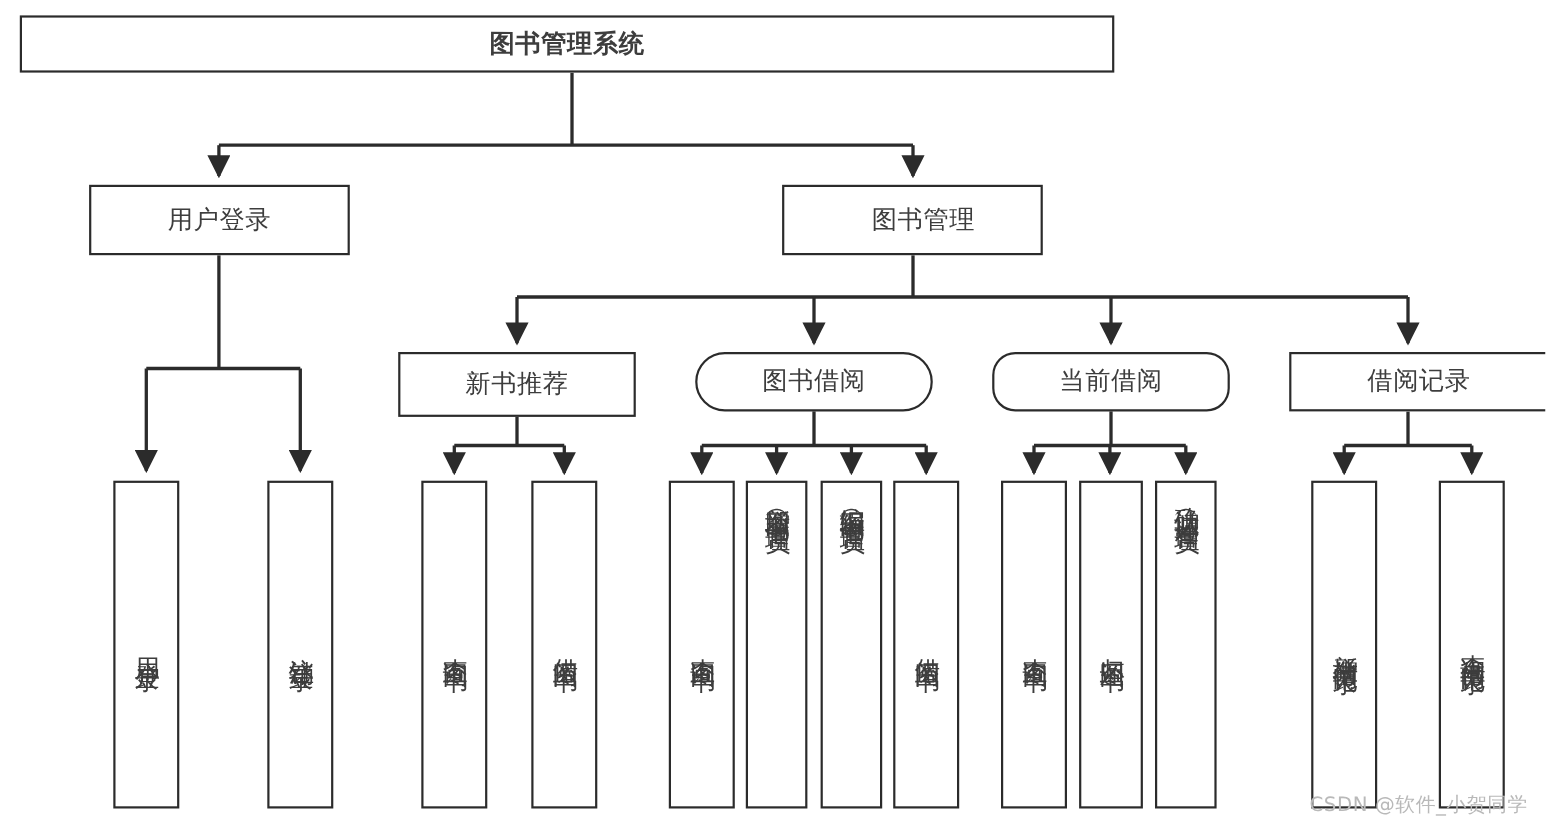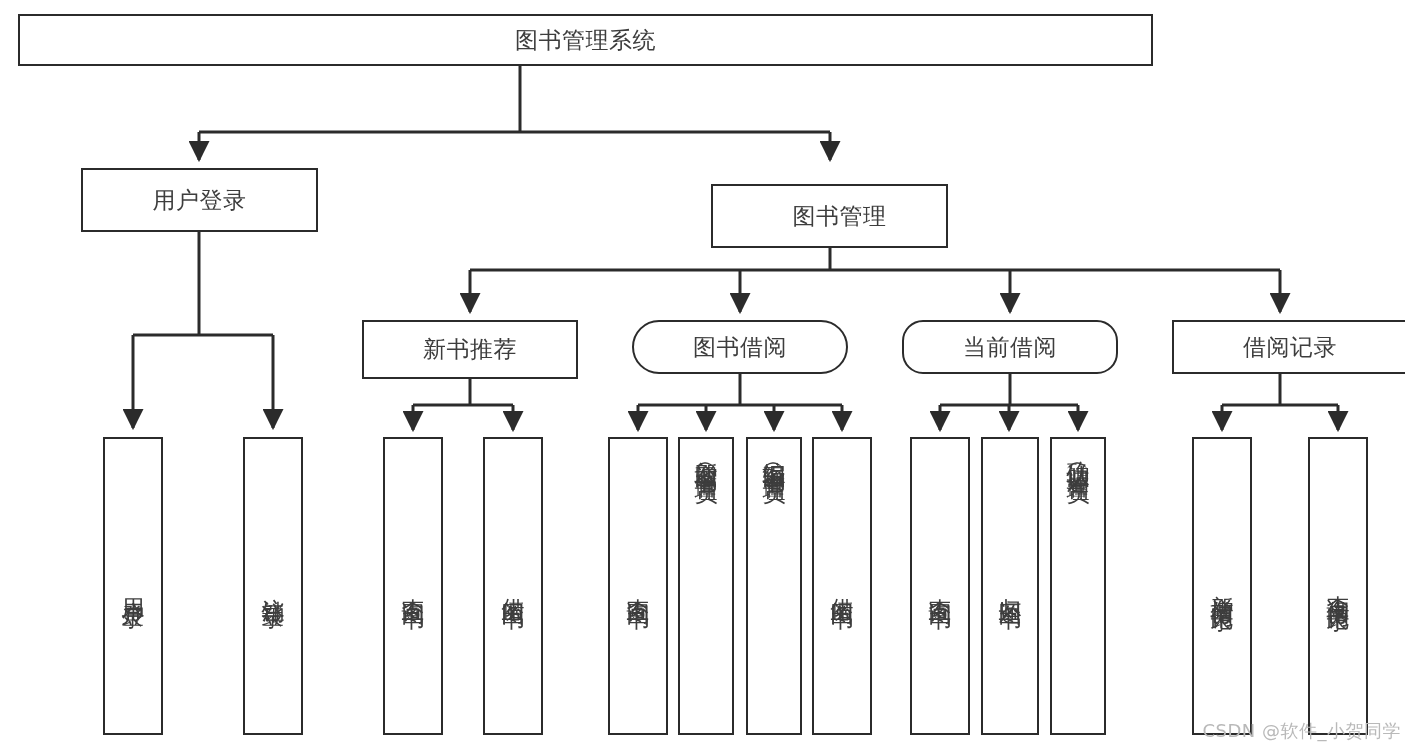--- a/index.html
+++ b/index.html
@@ -55,21 +55,21 @@
     font-size: 23px;
     line-height: 1.0;
     max-height: 100%;
   }
   .node.vertical.centered {
     align-items: center;
     padding-top: 0;
   }
   .watermark {
     position: absolute;
-    right: 4px;
+    right: 16px;
     bottom: 4px;
     font-size: 18px;
     color: #b9b9b9;
     white-space: nowrap;
     z-index: 5;
     letter-spacing: 0.5px;
   }
 </style>
 </head>
 <body>
@@ -119,28 +119,28 @@
       <path d="M 1009 405 L 1009 430" marker-end="url(#arrow)"></path>
       <path d="M 1078 405 L 1078 430" marker-end="url(#arrow)"></path>
 
       <path d="M 1280 374 L 1280 405"></path>
       <path d="M 1222 405 L 1338 405"></path>
       <path d="M 1222 405 L 1222 430" marker-end="url(#arrow)"></path>
       <path d="M 1338 405 L 1338 430" marker-end="url(#arrow)"></path>
     </g>
   </svg>
 
-  <div class="node" style="left:18px; top:14px; width:1135px; height:52px;">
+  <div class="node" style="left:18px; top:14px; width:995px; height:52px;font-weight:bold;">
     <span class="node-label">图书管理系统</span>
   </div>
 
   <div class="node" style="left:81px; top:168px; width:237px; height:64px;">
     <span class="node-label">用户登录</span>
   </div>
-  <div class="node" style="left:711px; top:184px; width:237px; height:64px;padding-left:20px;">
+  <div class="node" style="left:711px; top:168px; width:237px; height:64px;padding-left:20px;">
     <span class="node-label">图书管理</span>
   </div>
 
   <div class="node" style="left:362px; top:320px; width:216px; height:59px;">
     <span class="node-label">新书推荐</span>
   </div>
   <div class="node" style="left:632px; top:320px; width:216px; height:54px;border-radius:27px;">
     <span class="node-label">图书借阅</span>
   </div>
   <div class="node" style="left:902px; top:320px; width:216px; height:54px;border-radius:21px;">

